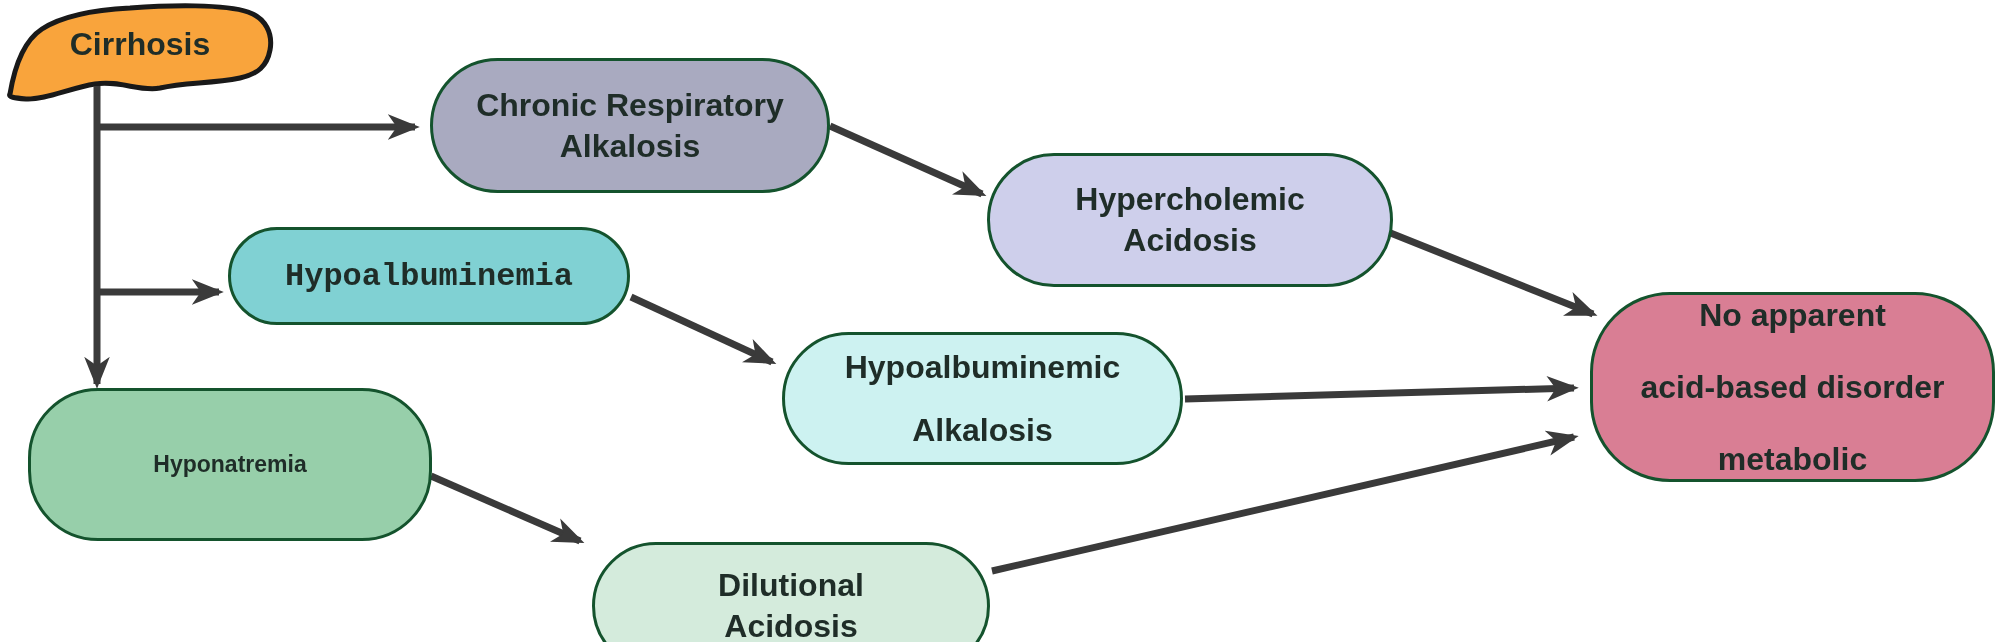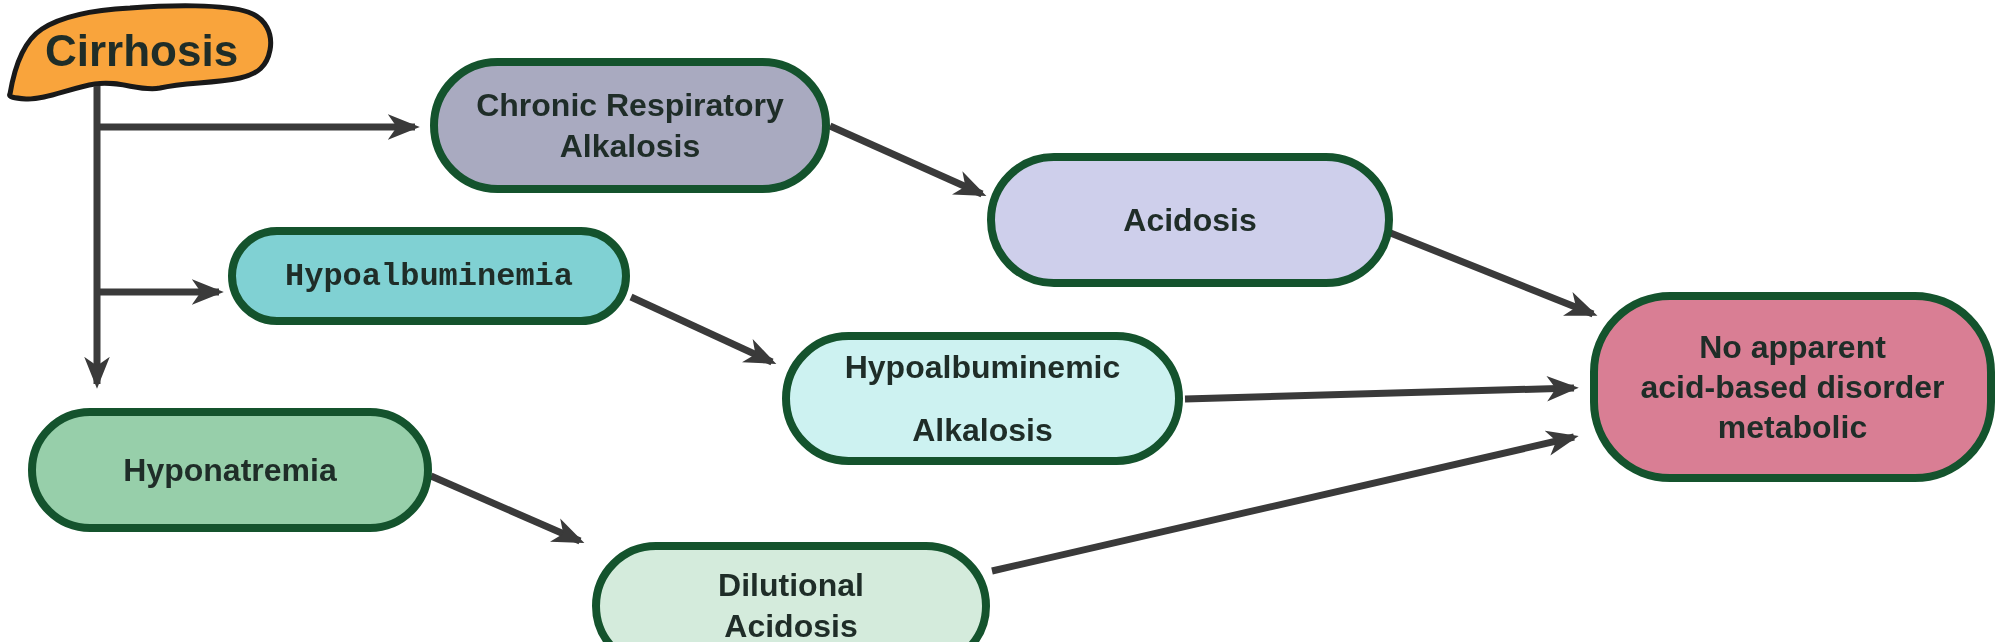--- a/index.html
+++ b/index.html
@@ -14,49 +14,49 @@
   #edge-layer {
     position: absolute;
     left: 0; top: 0;
     width: 2000px; height: 642px;
     z-index: 1;
   }
   .node {
     position: absolute;
     z-index: 2;
     box-sizing: border-box;
-    border: 8px solid #14532d;
+    border: 3px solid #14532d;
     border-radius: 70px;
     display: flex;
     flex-direction: column;
     align-items: center;
     justify-content: center;
     text-align: center;
     font-size: 32px;
     line-height: 41px;
     font-weight: 600;
     color: #1f2d28;
   }
   .node .line { display: block; white-space: nowrap; }
 
   #n-cra  { left: 430px;  top: 58px;  width: 400px; height: 135px; background: #A9AAC0; }
   #n-hca  { left: 987px;  top: 153px; width: 406px; height: 134px; background: #CECFEB; }
   #n-halb { left: 228px;  top: 227px; width: 402px; height: 98px; background: #80D1D3; font-family: Liberation Mono, monospace; }
   #n-halk { left: 782px;  top: 332px; width: 401px; height: 133px; background: #CDF2F1; gap: 22px; }
-  #n-hypo { left: 28px;   top: 408px; width: 404px; height: 124px; background: #97CFAA; font-size: 32px; }
+  #n-hypo { left: 28px;   top: 388px; width: 404px; height: 153px; background: #97CFAA; font-size: 23px; }
   #n-dil  { left: 592px;  top: 510px; width: 398px; height: 128px; background: #D4EBDC; }
-  #n-nad  { left: 1590px; top: 292px; width: 405px; height: 190px; background: #D97E94; border-radius: 80px; line-height: 40px; }
+  #n-nad  { left: 1590px; top: 292px; width: 405px; height: 190px; background: #D97E94; border-radius: 80px; line-height: 40px; justify-content: space-between; }
 
   #cirrhosis-label {
     position: absolute;
     z-index: 3;
     left: 45px; top: 26px;
     width: 190px;
     text-align: center;
-    font-size: 44px;
+    font-size: 32px;
     font-weight: 600;
     color: #1f2d28;
   }
 </style>
 </head>
 <body>
 
 <div id="canvas">
 
   <svg id="edge-layer" viewBox="0 0 2000 642" xmlns="http://www.w3.org/2000/svg">
@@ -89,20 +89,21 @@
   </svg>
 
   <div id="cirrhosis-label">Cirrhosis</div>
 
   <div class="node" id="n-cra" style="background: rgb(169, 170, 192);">
     <span class="line">Chronic Respiratory</span>
     <span class="line">Alkalosis</span>
   </div>
 
   <div class="node" id="n-hca" style="background: rgb(206, 207, 235);">
+    <span class="line">Hypercholemic</span>
     <span class="line">Acidosis</span>
   </div>
 
   <div class="node" id="n-halb" style="background: rgb(128, 209, 211);">
     <span class="line">Hypoalbuminemia</span>
   </div>
 
   <div class="node" id="n-halk" style="background: rgb(205, 242, 241);">
     <span class="line">Hypoalbuminemic</span>
     <span class="line">Alkalosis</span>

